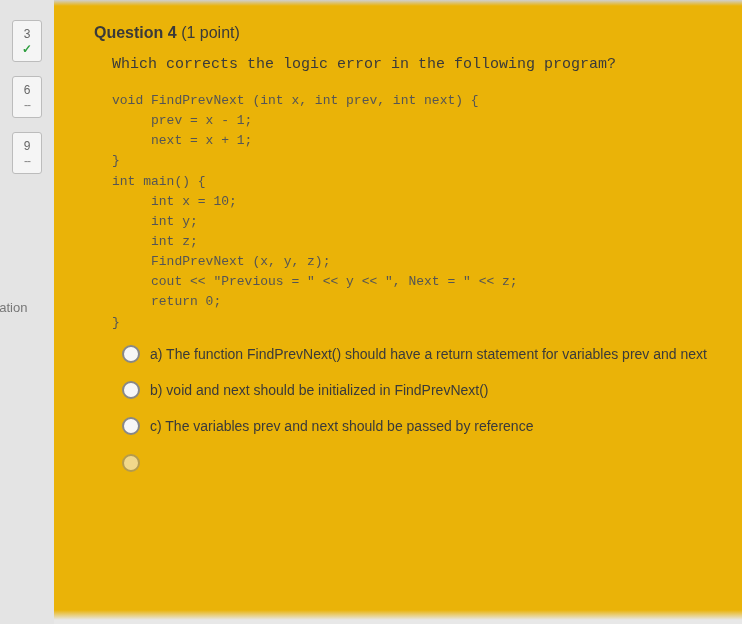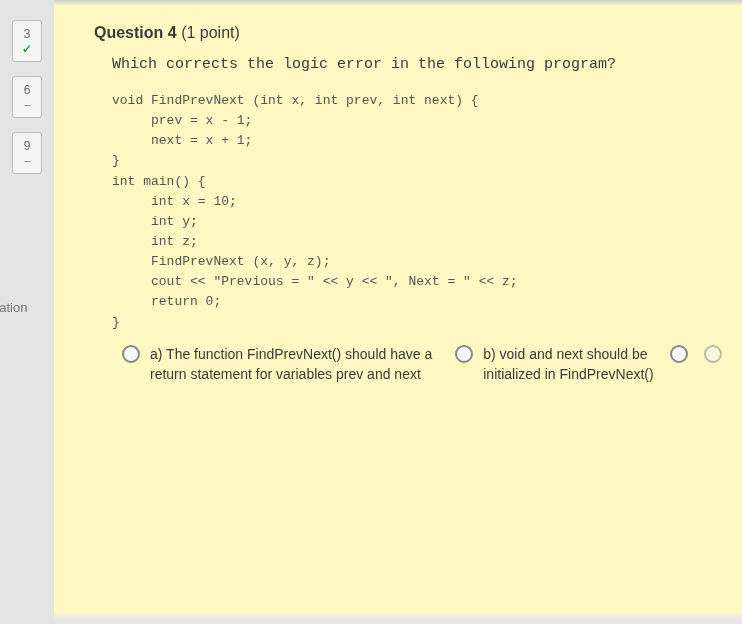--- a/index.html
+++ b/index.html
@@ -45,21 +45,21 @@
   .dashes { color: #888; letter-spacing: -1px; }
   .side-label {
     position: absolute;
     left: -8px;
     top: 300px;
     font-size: 13px;
     color: #777;
   }
   .content {
     flex: 1;
-    background: #fef9c3;
+    background: #eab308;
     padding: 24px 20px 12px 40px;
     position: relative;
   }
   .content::before {
     content: "";
     position: absolute;
     top: 0; left: 0; right: 0;
     height: 6px;
     background: linear-gradient(#d0d0d0, transparent);
   }
@@ -79,21 +79,21 @@
     font-size: 13px;
     color: #555;
     white-space: pre;
     margin-left: 18px;
     line-height: 1.55;
     margin-bottom: 11px;
   }
   .options {
     margin-left: 28px;
     display: flex;
-    flex-direction: row;
+    flex-direction: column;
     gap: 16px;
   }
   .option {
     display: flex;
     align-items: flex-start;
     gap: 10px;
     font-size: 14px;
     color: #3a3a3a;
     cursor: pointer;
   }
@@ -174,20 +174,24 @@
       </div>
       <div class="option">
         <span class="radio"></span>
         <span class="opt-text">
           <span>b)</span>
           <span>void and next should be initialized in FindPrevNext()</span>
         </span>
       </div>
       <div class="option">
         <span class="radio"></span>
+        <span class="opt-text">
+          <span>c)</span>
+          <span>The variables prev and next should be passed by reference</span>
+        </span>
       </div>
       <div class="option" style="opacity:.55">
         <span class="radio"></span>
       </div>
     </div>
 
     <div class="cutoff"></div>
   </div>
 </div>
 

